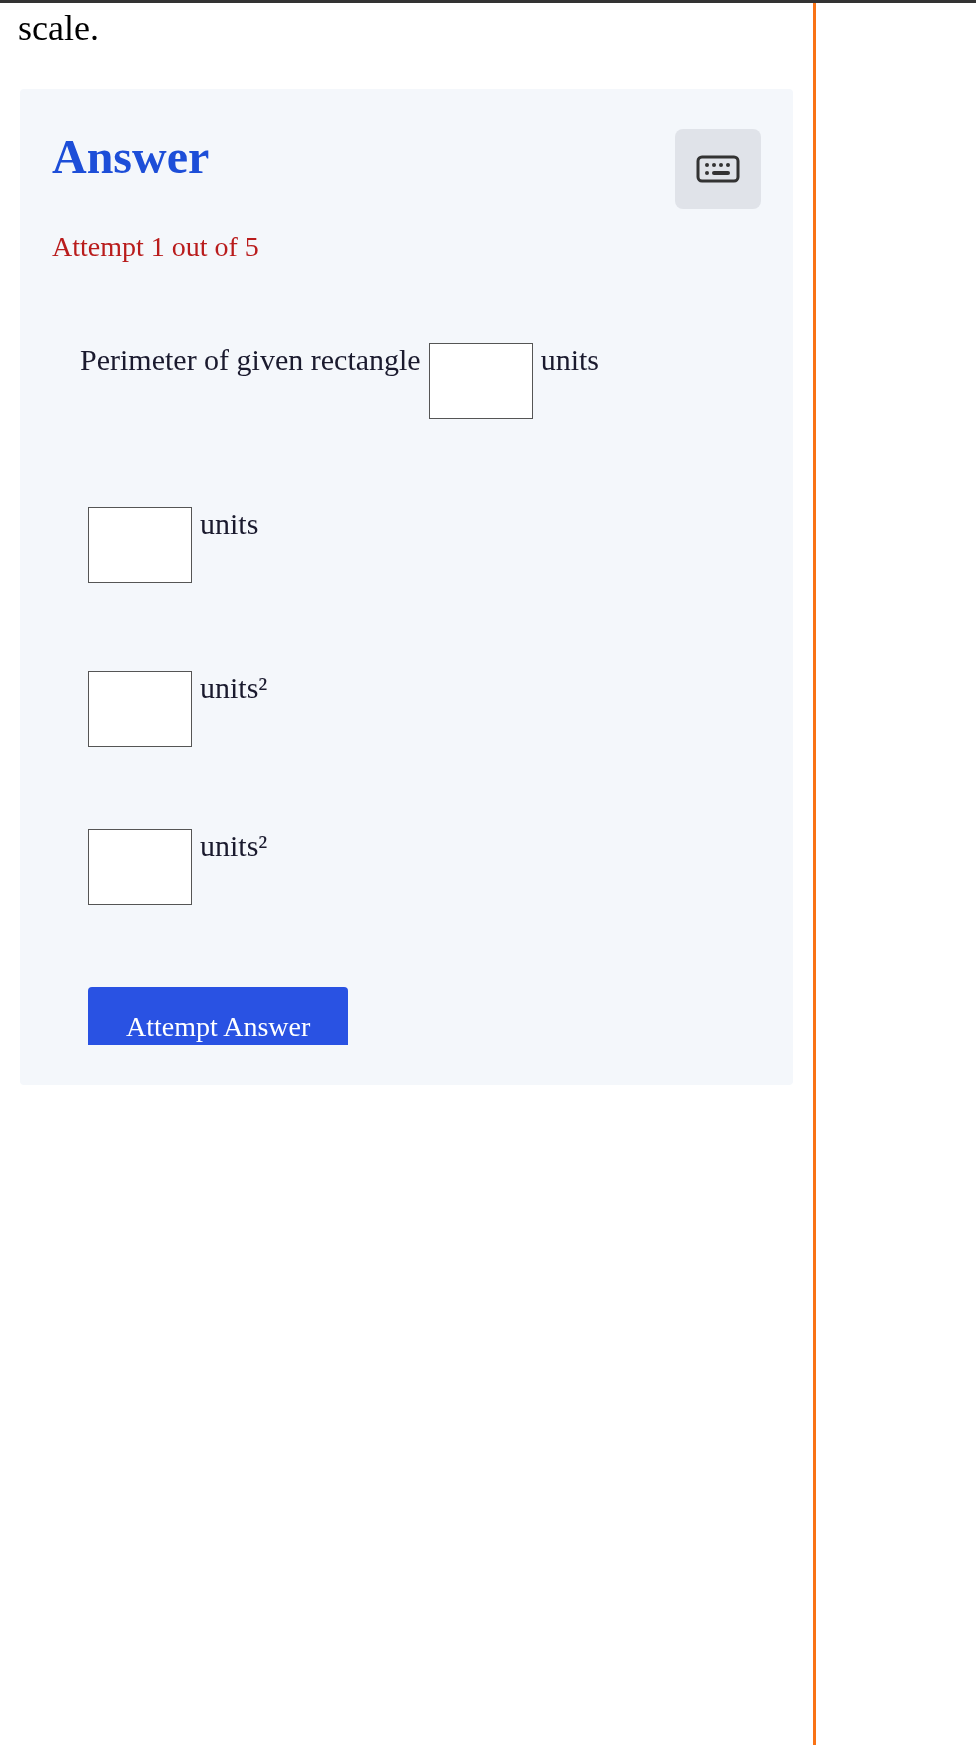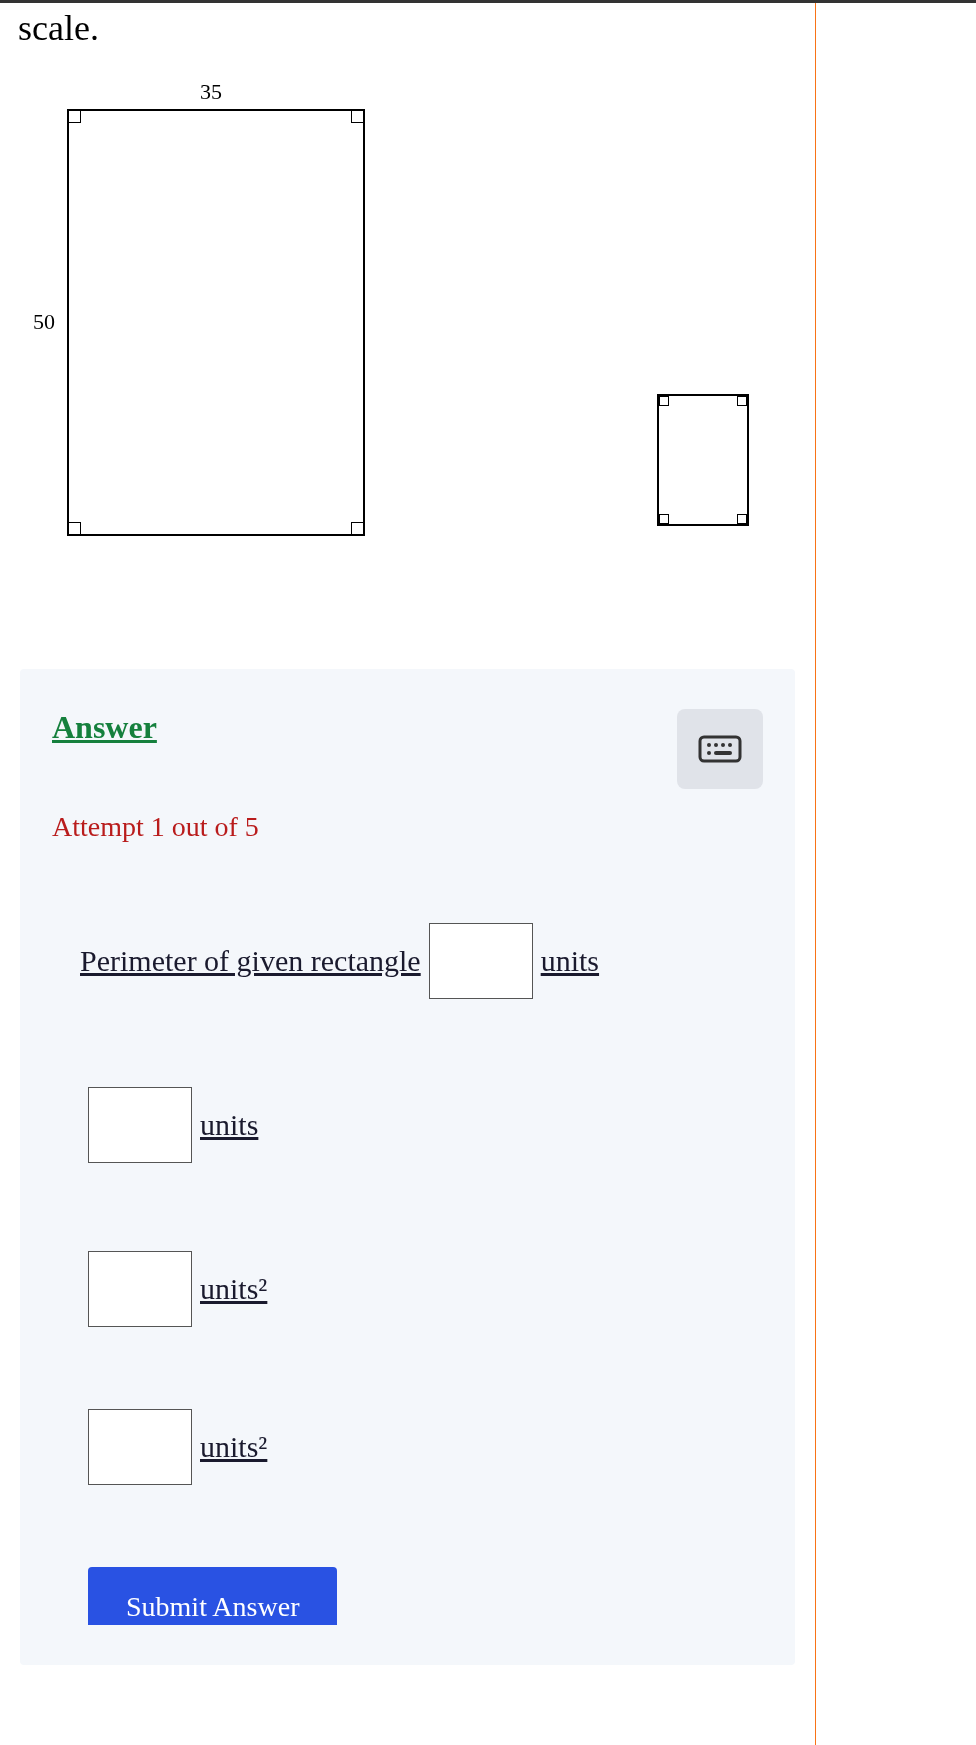--- a/index.html
+++ b/index.html
@@ -9,21 +9,21 @@
     }
     body {
       font-family: Georgia, 'Times New Roman', serif;
       background: #fff;
       width: 976px;
       height: 1745px;
       position: relative;
       border-top: 3px solid #333;
     }
     .content-wrapper {
-      border-right: 1px solid #f97316;
+      border-right: 3px solid #f97316;
       width: 816px;
       height: 100%;
       position: relative;
     }
     .title-text {
       font-size: 36px;
       color: #000;
       padding-left: 18px;
       padding-top: 4px;
     }
@@ -91,24 +91,23 @@
       margin: 40px 20px 0 20px;
       padding: 40px 32px;
       border-radius: 4px;
     }
     .answer-header {
       display: flex;
       justify-content: space-between;
       align-items: flex-start;
     }
     .answer-title {
-      font-size: 32px;
+      font-size: 48px;
       font-weight: bold;
-      color: #15803d;
-      text-decoration: underline;
+      color: #1d4ed8;
     }
     .keyboard-btn {
       width: 86px;
       height: 80px;
       background: #e0e3e9;
       border-radius: 8px;
       display: flex;
       align-items: center;
       justify-content: center;
       cursor: pointer;
@@ -121,25 +120,23 @@
       font-size: 28px;
       color: #b91c1c;
       margin-top: 22px;
     }
     .answer-fields {
       margin-top: 80px;
       padding-left: 28px;
     }
     .field-row {
       display: flex;
-      align-items: center;
       margin-bottom: 88px;
       font-size: 30px;
       color: #1a1a2e;
-      text-decoration: underline;
     }
     .field-label {
       white-space: nowrap;
     }
     .field-input {
       width: 104px;
       height: 76px;
       border: 1px solid #555;
       background: #fff;
       margin: 0 8px;
@@ -169,38 +166,20 @@
       overflow: hidden;
     }
   </style>
 </head>
 <body>
 
 <div class="content-wrapper">
 
   <div class="title-text">scale.</div>
 
-  <div class="diagram-area">
-    <div class="rect-large-container">
-      <div class="rect-label-top">35</div>
-      <div class="rect-label-left">50</div>
-      <div class="rect-large">
-        <div class="corner-marker corner-tl"></div>
-        <div class="corner-marker corner-tr"></div>
-        <div class="corner-marker corner-bl"></div>
-        <div class="corner-marker corner-br"></div>
-      </div>
-    </div>
-    <div class="rect-small">
-      <div class="corner-marker-sm corner-tl"></div>
-      <div class="corner-marker-sm corner-tr"></div>
-      <div class="corner-marker-sm corner-bl"></div>
-      <div class="corner-marker-sm corner-br"></div>
-    </div>
-  </div>
 
   <div class="answer-panel">
     <div class="answer-header">
       <div class="answer-title">Answer</div>
       <div class="keyboard-btn">
         <svg class="keyboard-icon-svg" viewBox="0 0 44 32">
           <rect x="2" y="4" width="40" height="24" rx="4" fill="none" stroke="#333" stroke-width="3"></rect>
           <circle cx="11" cy="12" r="2" fill="#333"></circle>
           <circle cx="18" cy="12" r="2" fill="#333"></circle>
           <circle cx="25" cy="12" r="2" fill="#333"></circle>
@@ -224,17 +203,17 @@
       </div>
       <div class="field-row">
         <input class="field-input" type="text" value="" style="">
         <span class="field-unit">units²</span>
       </div>
       <div class="field-row">
         <input class="field-input" type="text" value="" style="">
         <span class="field-unit">units²</span>
       </div>
 
-      <button class="submit-btn">Submit Answer</button>
+      <button class="submit-btn">Attempt Answer</button>
     </div>
   </div>
 
 </div>
 
 </body></html>

